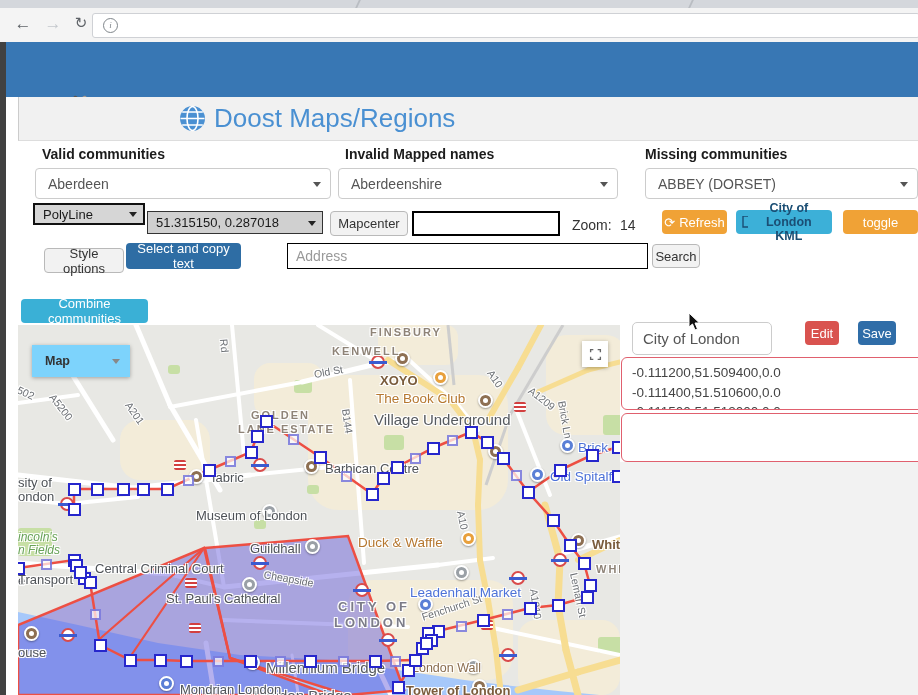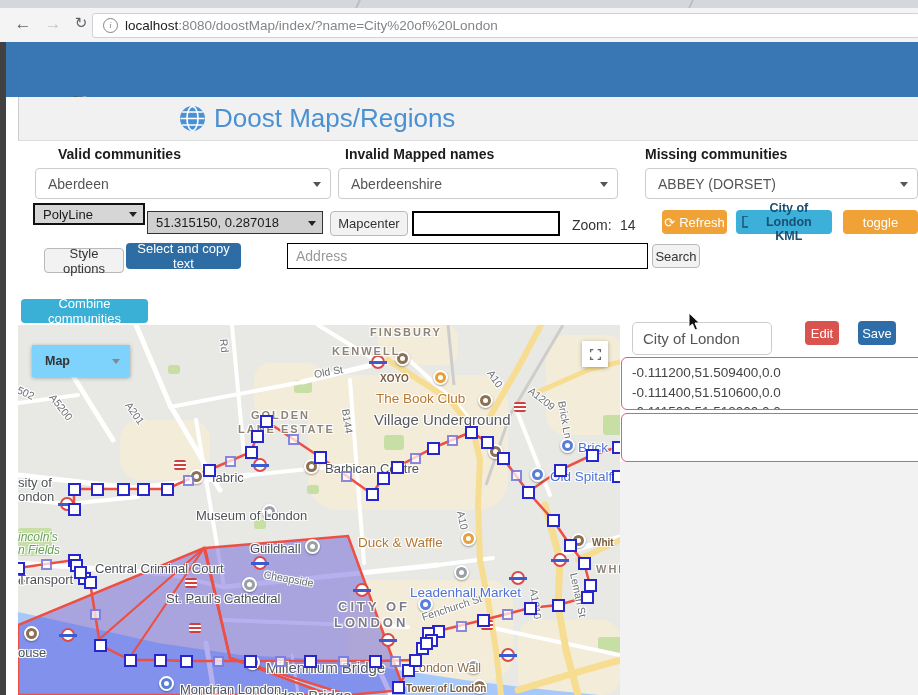--- a/index.html
+++ b/index.html
@@ -52,21 +52,21 @@
   .map svg.base{position:absolute;left:0;top:0;z-index:5;}
   .ml{position:absolute;z-index:20;white-space:nowrap;transform-origin:left center;
       text-shadow:1px 1px 0 #fff,-1px -1px 0 #fff,1px -1px 0 #fff,-1px 1px 0 #fff,0 0 2px #fff;}
   .area{color:#8e8377;font-size:11px;letter-spacing:2px;font-weight:bold;}
   .area-lg{color:#7c7c88;font-size:13px;letter-spacing:3px;font-weight:bold;}
   .street{color:#6b6f74;font-size:10.5px;}
   .poi-dark{color:#565a5f;font-size:15px;}
   .poi-dark-lg{color:#4e5257;font-size:13px;}
   .poi-green{color:#67a257;font-size:12px;font-style:italic;}
   .poi-brown{color:#8a6d4e;font-size:12.5px;}
-  .poi-brown-lg{color:#7a5c3c;font-size:10px;font-weight:bold;}
+  .poi-brown-lg{color:#7a5c3c;font-size:13px;font-weight:bold;}
   .poi-orange{color:#b5772f;font-size:13.5px;}
   .poi-blue{color:#4d72d8;font-size:13.5px;}
   .vx{position:absolute;width:9px;height:9px;background:#fff;border:2px solid #2626cc;margin:-6px 0 0 -6px;z-index:30;}
   .vm{position:absolute;width:7px;height:7px;background:rgba(255,255,255,.7);border:2px solid rgba(60,60,205,.6);margin:-5px 0 0 -5px;z-index:29;}
   .rr{position:absolute;width:10px;height:10px;border:2px solid #d94b4b;border-radius:50%;background:#fff;z-index:18;margin:-7px 0 0 -7px;}
   .rr i{position:absolute;left:-4px;right:-4px;top:4px;height:3px;background:#3b5bd0;}
   .rl{position:absolute;width:12px;height:10px;border-radius:2px;z-index:18;margin:-5px 0 0 -6px;
       background:linear-gradient(#d23f3f 0 2px,#fff 2px 4px,#d23f3f 4px 6px,#fff 6px 8px,#d23f3f 8px);}
   .pc{position:absolute;width:11px;height:11px;border-radius:50%;border:2px solid #fff;box-shadow:0 1px 2px rgba(0,0,0,.35);z-index:18;margin:-7px 0 0 -7px;}
   .pc::after{content:'';position:absolute;left:3px;top:3px;width:5px;height:5px;background:#fff;border-radius:50%;}
@@ -82,21 +82,20 @@
 <div class="tabstrip">
   <div class="tabslash" style="left:357px"></div>
   <div class="tabslash" style="left:690px"></div>
 </div>
 <div class="toolbar">
   <span class="navico" style="left:12px">←</span>
   <span class="navico" style="left:42px;color:#c3c7cc">→</span>
   <span class="navico" style="left:70px;font-size:15px">↻</span>
   <div class="urlbar">
     <span class="info-ic">i</span>
-    <span class="urltext"><b>localhost</b><span>:8080/doostMap/index/?name=City%20of%20London</span></span>
   </div>
 </div>
 <div class="edgestrip"></div>
 
 <div class="sitehead">
   <svg width="44" height="46" style="position:absolute;left:52px;top:47px">
     <g transform="translate(22,23)">
       <ellipse rx="9" ry="4" fill="#c8bfb2" transform="rotate(0) translate(8,0)"></ellipse>
       <ellipse rx="9" ry="4" fill="#7c736a" transform="rotate(36) translate(8,0)"></ellipse>
       <ellipse rx="9" ry="4" fill="#a79d90" transform="rotate(72) translate(8,0)"></ellipse>
@@ -125,21 +124,21 @@
   <div class="pagetitle">
     <svg width="27" height="27" viewBox="0 0 27 27">
       <circle cx="13.5" cy="13.5" r="12.5" fill="#4a90d2"></circle>
       <ellipse cx="13.5" cy="13.5" rx="5.5" ry="12" fill="none" stroke="#fff" stroke-width="1.6"></ellipse>
       <path d="M1.5,13.5 H25.5 M3.2,7 H23.8 M3.2,20 H23.8" stroke="#fff" stroke-width="1.6" fill="none"></path>
     </svg>
     <span>Doost Maps/Regions</span>
   </div>
 </div>
 
-<span class="flabel" style="left:58px;top:146px">Valid communities</span>
+<span class="flabel" style="left:42px;top:146px">Valid communities</span>
 <span class="flabel" style="left:345px;top:146px">Invalid Mapped names</span>
 <span class="flabel" style="left:645px;top:146px">Missing communities</span>
 
 <div class="sel" style="left:35px;top:168px;width:296px;height:31px">
   <span>Aberdeen</span>
     <span class="car"></span>
 </div>
 <div class="sel" style="left:338px;top:168px;width:280px;height:31px">
   <span>Aberdeenshire</span>
     <span class="car"></span>

